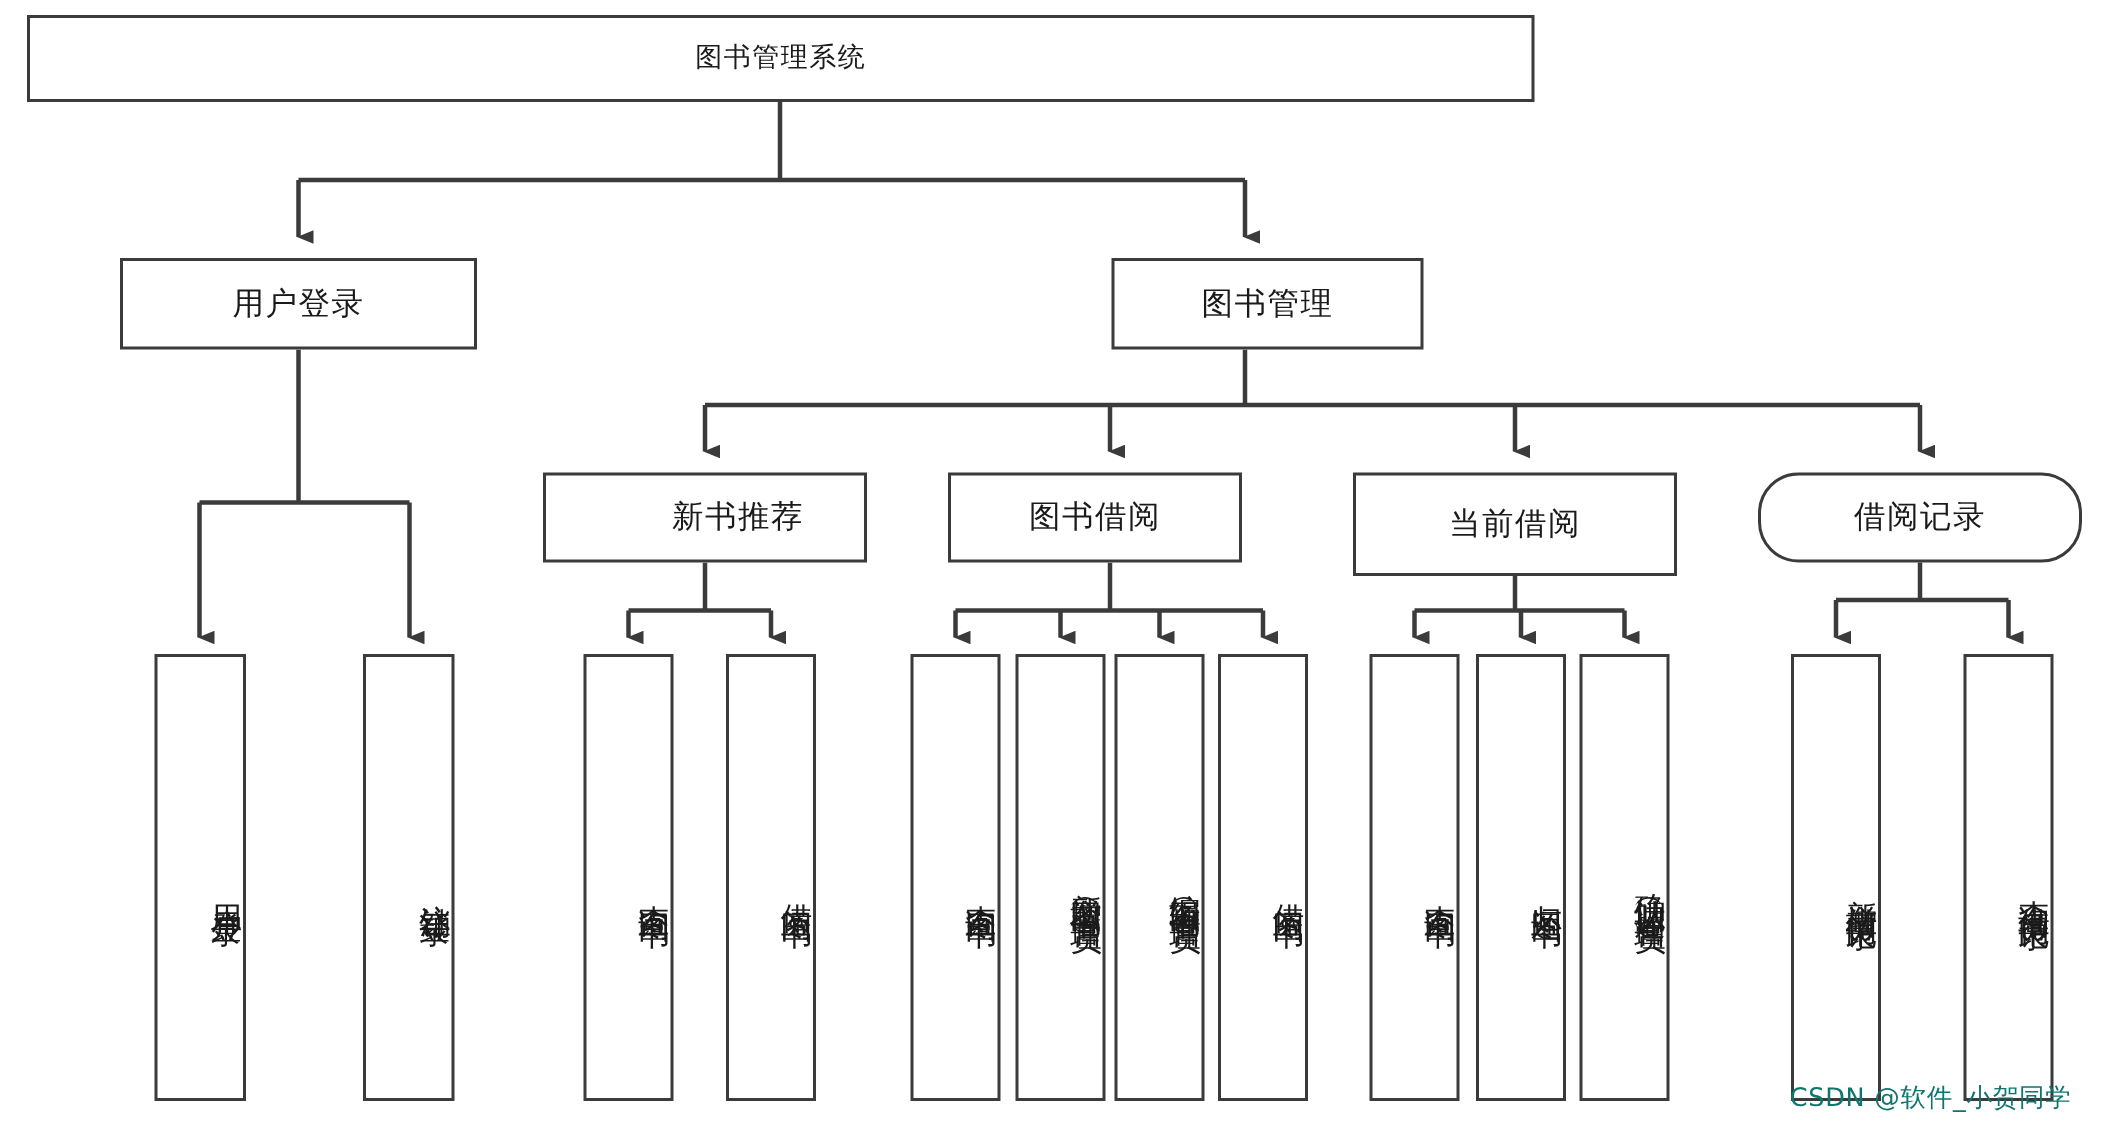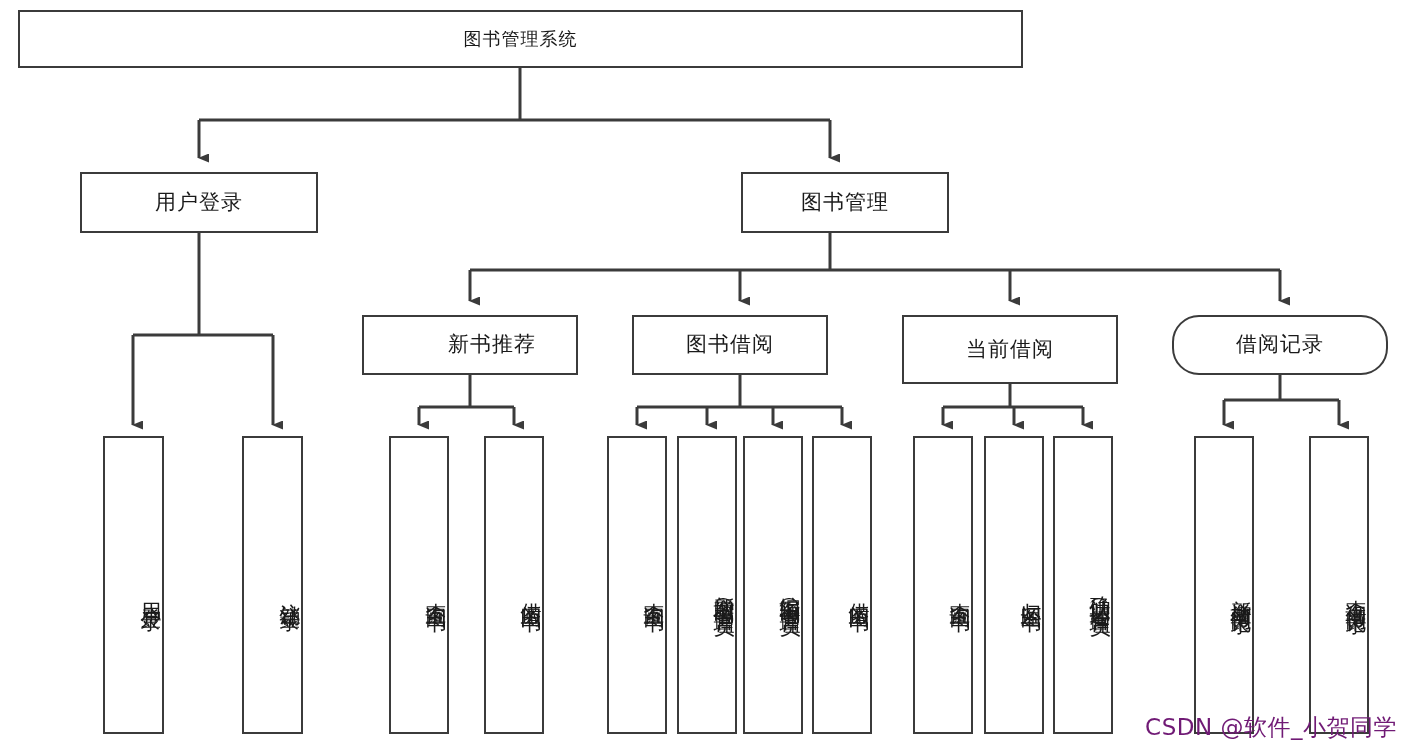--- a/index.html
+++ b/index.html
@@ -49,24 +49,24 @@
     padding-top: 14px;
     align-items: flex-start;
     justify-content: center;
     line-height: 1.05;
   }
   .node.root {
     font-size: 18px;
   }
   .watermark {
     position: absolute;
-    right: 8px;
+    right: 24px;
     bottom: 4px;
-    font-size: 23px;
-    color: #701a75;
+    font-size: 17px;
+    color: #0f766e;
     letter-spacing: 0.5px;
     white-space: nowrap;
   }
 </style>
 </head>
 <body>
 
 <div id="canvas">
 
   <svg id="edges" viewBox="0 0 1405 747" xmlns="http://www.w3.org/2000/svg">

